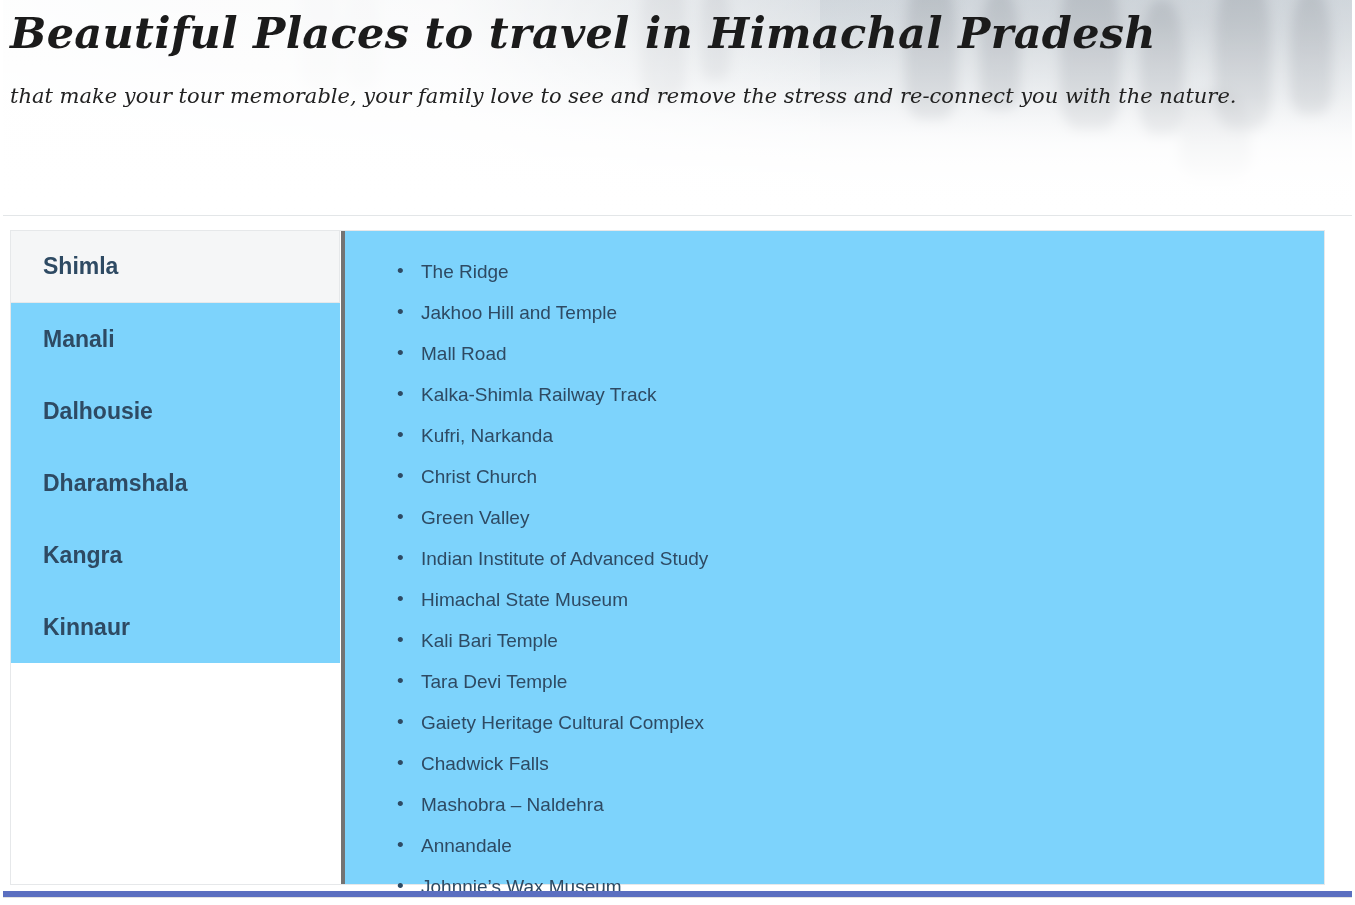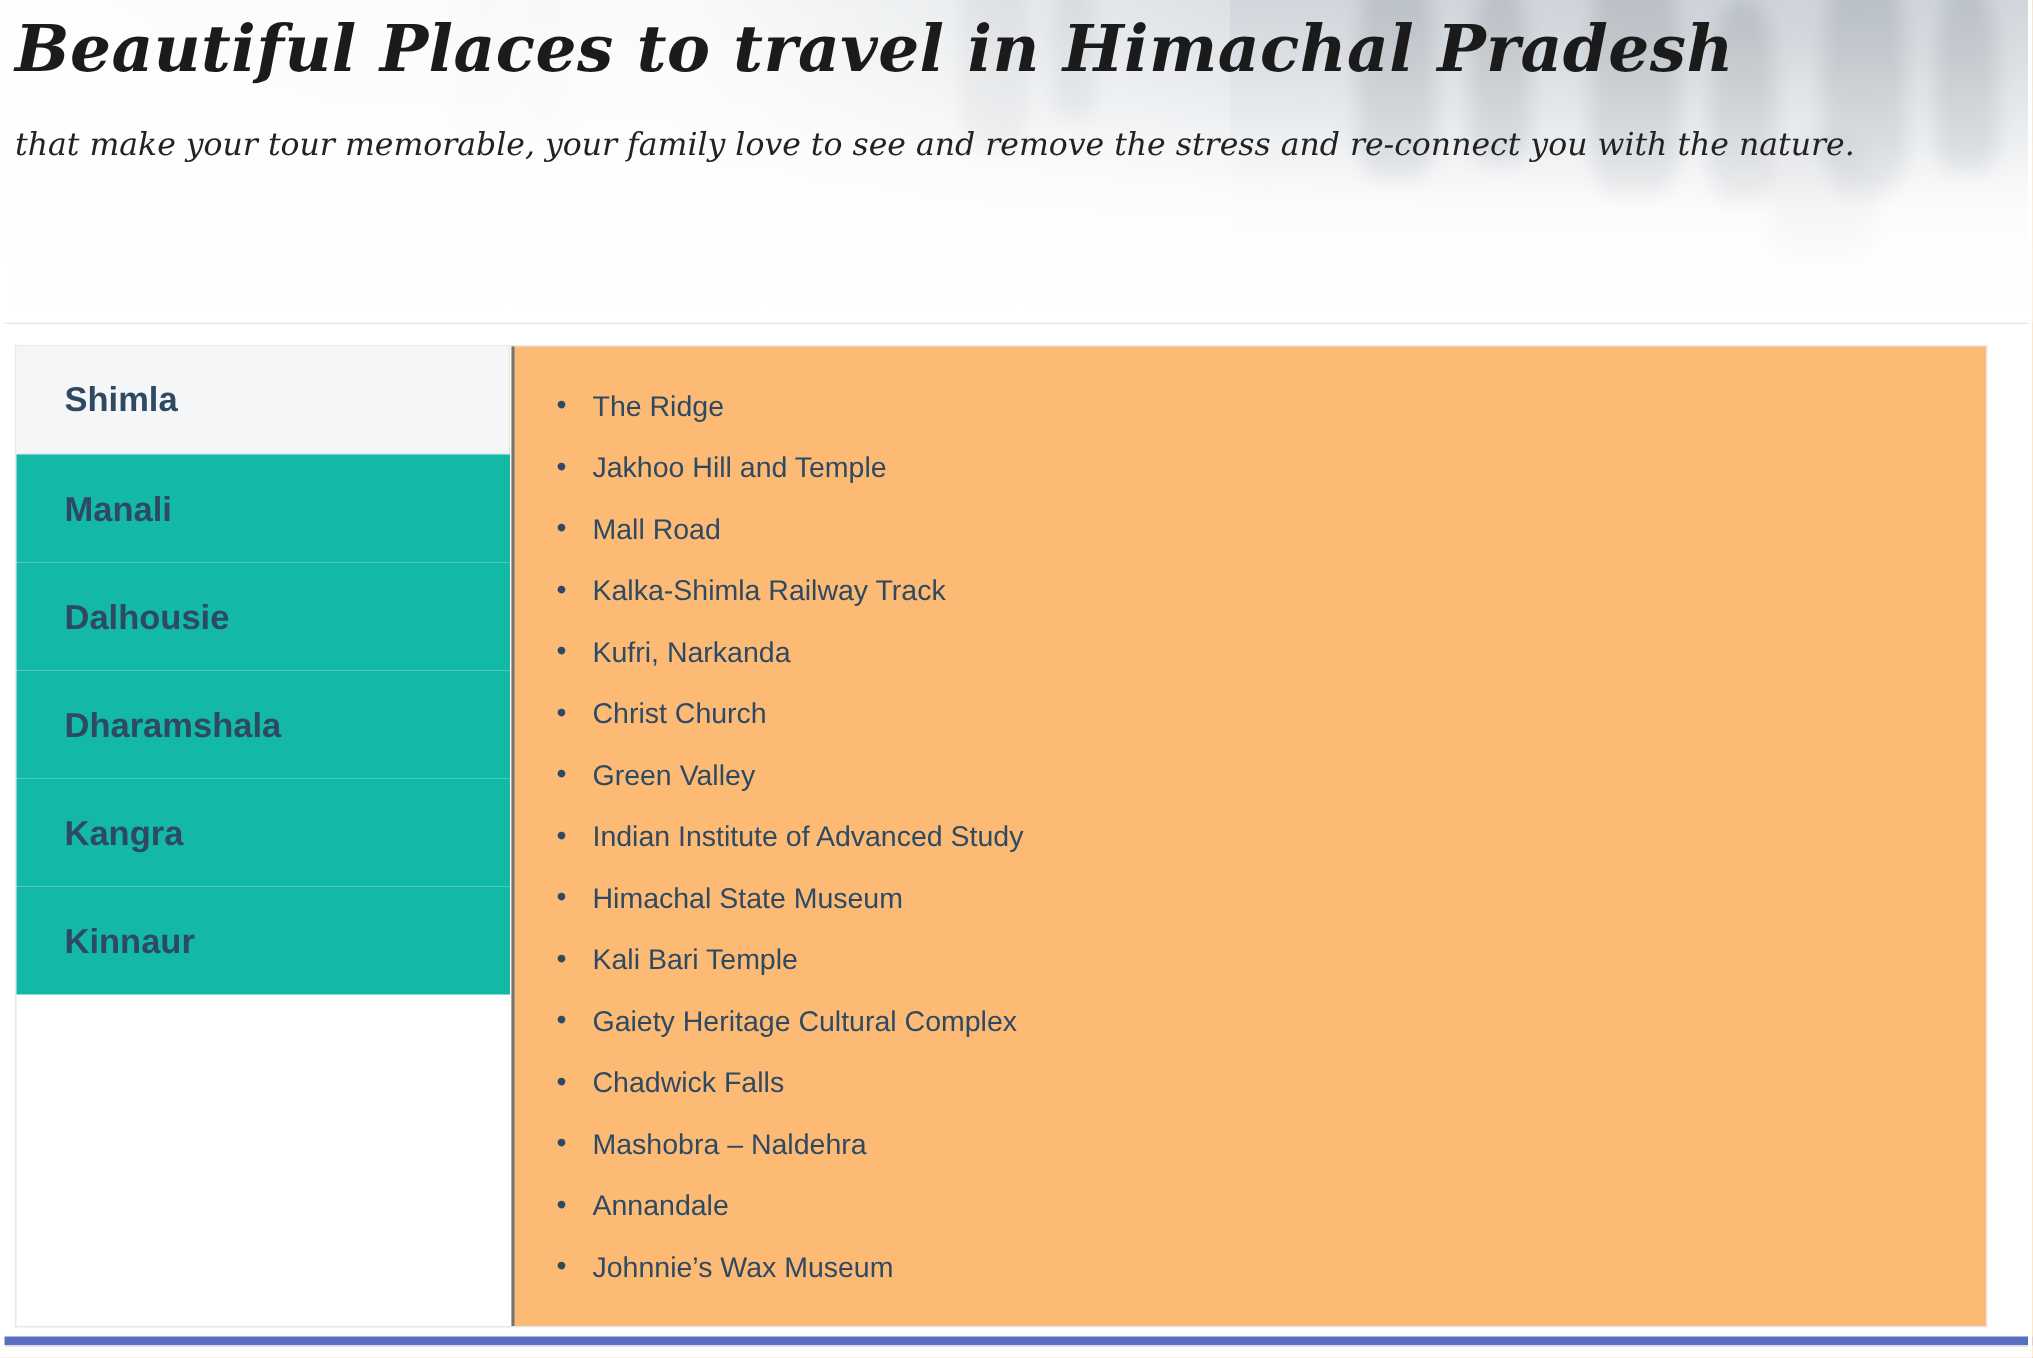--- a/index.html
+++ b/index.html
@@ -99,35 +99,35 @@
   .tab {
     height: 72px;
     display: flex;
     align-items: center;
     padding-left: 32px;
     font-size: 23px;
     font-weight: 700;
     color: #2e4a63;
     box-sizing: border-box;
     cursor: pointer;
-    background: #14b8a6;
+    background: #7dd3fc;
   }
   .tab.active {
     background: #f5f6f7;
     border-bottom: 1px solid #e6e8ea;
     border-right: 1px solid #e6e8ea;
   }
   .tab-list {
     border-right: 1px solid transparent;
   }
   .content {
     flex: 1 1 auto;
-    background: #fdba74;
-    border-left: 2px solid #737373;
-    padding: 30px 40px 40px 24px;
+    background: #7dd3fc;
+    border-left: 4px solid #737373;
+    padding: 30px 40px 40px 48px;
     box-sizing: border-box;
   }
   ul.places {
     list-style: none;
     margin: 0;
     padding: 0;
   }
   ul.places li {
     position: relative;
     font-size: 19px;
@@ -230,20 +230,21 @@
       <li>The Ridge</li>
       <li>Jakhoo Hill and Temple</li>
       <li>Mall Road</li>
       <li>Kalka-Shimla Railway Track</li>
       <li>Kufri, Narkanda</li>
       <li>Christ Church</li>
       <li>Green Valley</li>
       <li>Indian Institute of Advanced Study</li>
       <li>Himachal State Museum</li>
       <li>Kali Bari Temple</li>
+      <li>Tara Devi Temple</li>
       <li>Gaiety Heritage Cultural Complex</li>
       <li>Chadwick Falls</li>
       <li>Mashobra – Naldehra</li>
       <li>Annandale</li>
       <li>Johnnie’s Wax Museum</li>
     </ul>
   </div>
 </div>
 
 <div class="bottom-bar" style="top:891px;"></div>

